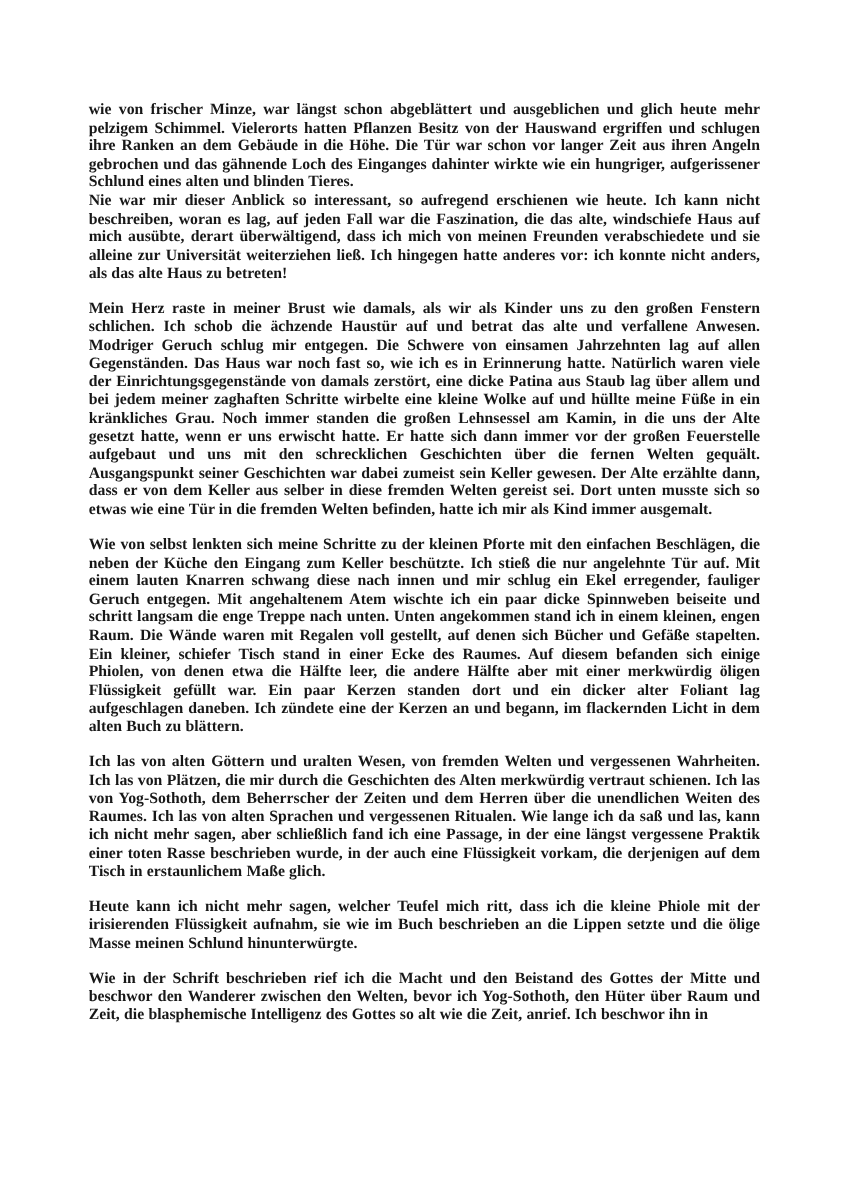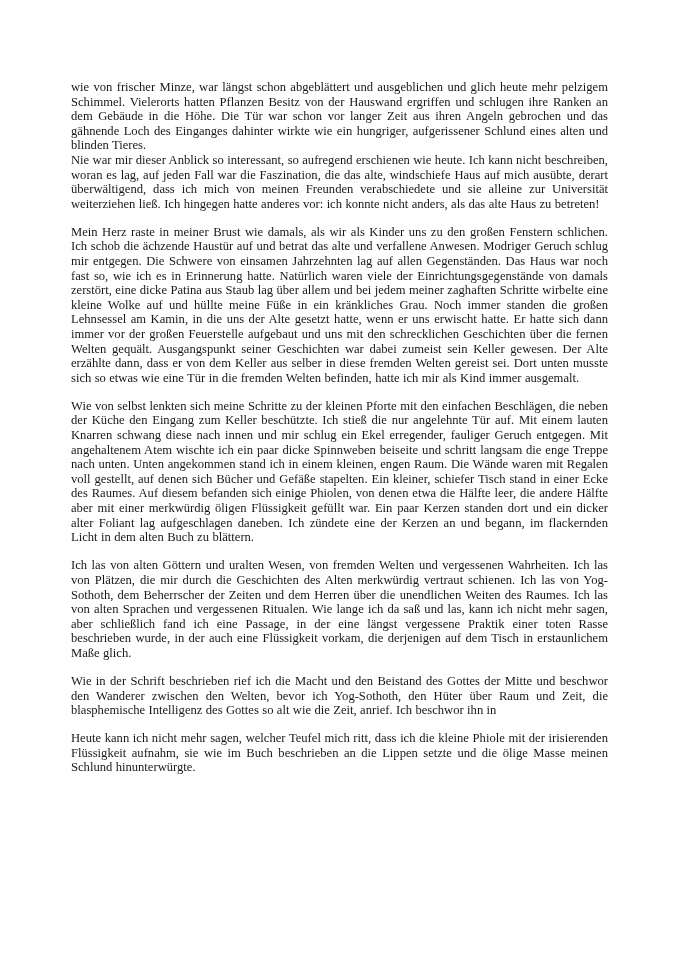--- a/index.html
+++ b/index.html
@@ -30,20 +30,21 @@
   .para {
     margin: 0 0 13.5px 0;
     font-size: 12.6px;
     line-height: 14.6px;
     text-align: justify;
     text-justify: inter-word;
     -webkit-hyphens: none;
     hyphens: none;
     word-spacing: 0.02em;
     color: #181818;
+    font-weight: bold;
   }
   .para:last-child {
     margin-bottom: 0;
   }
   
   .para .subpara {
     display: block;
     text-align: justify;
   }
   .footer {
@@ -74,23 +75,23 @@
 
     <div class="para">
       <span class="subpara">Wie von selbst lenkten sich meine Schritte zu der kleinen Pforte mit den einfachen Beschlägen, die neben der Küche den Eingang zum Keller beschützte. Ich stieß die nur angelehnte Tür auf. Mit einem lauten Knarren schwang diese nach innen und mir schlug ein Ekel erregender, fauliger Geruch entgegen. Mit angehaltenem Atem wischte ich ein paar dicke Spinnweben beiseite und schritt langsam die enge Treppe nach unten. Unten angekommen stand ich in einem kleinen, engen Raum. Die Wände waren mit Regalen voll gestellt, auf denen sich Bücher und Gefäße stapelten. Ein kleiner, schiefer Tisch stand in einer Ecke des Raumes. Auf diesem befanden sich einige Phiolen, von denen etwa die Hälfte leer, die andere Hälfte aber mit einer merkwürdig öligen Flüssigkeit gefüllt war. Ein paar Kerzen standen dort und ein dicker alter Foliant lag aufgeschlagen daneben. Ich zündete eine der Kerzen an und begann, im flackernden Licht in dem alten Buch zu blättern.</span>
     </div>
 
     <div class="para">
       <span class="subpara">Ich las von alten Göttern und uralten Wesen, von fremden Welten und vergessenen Wahrheiten. Ich las von Plätzen, die mir durch die Geschichten des Alten merkwürdig vertraut schienen. Ich las von Yog-Sothoth, dem Beherrscher der Zeiten und dem Herren über die unendlichen Weiten des Raumes. Ich las von alten Sprachen und vergessenen Ritualen. Wie lange ich da saß und las, kann ich nicht mehr sagen, aber schließlich fand ich eine Passage, in der eine längst vergessene Praktik einer toten Rasse beschrieben wurde, in der auch eine Flüssigkeit vorkam, die derjenigen auf dem Tisch in erstaunlichem Maße glich.</span>
     </div>
 
     <div class="para">
-      <span class="subpara">Wie in der Schrift beschrieben rief ich die Macht und den Beistand des Gottes der Mitte und beschwor den Wanderer zwischen den Welten, bevor ich Yog-Sothoth, den Hüter über Raum und Zeit, die blasphemische Intelligenz des Gottes so alt wie die Zeit, anrief. Ich beschwor ihn in</span>
+      <span class="subpara">Heute kann ich nicht mehr sagen, welcher Teufel mich ritt, dass ich die kleine Phiole mit der irisierenden Flüssigkeit aufnahm, sie wie im Buch beschrieben an die Lippen setzte und die ölige Masse meinen Schlund hinunterwürgte.</span>
     </div>
 
     <div class="para">
-      <span class="subpara">Heute kann ich nicht mehr sagen, welcher Teufel mich ritt, dass ich die kleine Phiole mit der irisierenden Flüssigkeit aufnahm, sie wie im Buch beschrieben an die Lippen setzte und die ölige Masse meinen Schlund hinunterwürgte.</span>
+      <span class="subpara">Wie in der Schrift beschrieben rief ich die Macht und den Beistand des Gottes der Mitte und beschwor den Wanderer zwischen den Welten, bevor ich Yog-Sothoth, den Hüter über Raum und Zeit, die blasphemische Intelligenz des Gottes so alt wie die Zeit, anrief. Ich beschwor ihn in</span>
     </div>
 
   </div>
 
 
 </div>
 
 </body></html>

